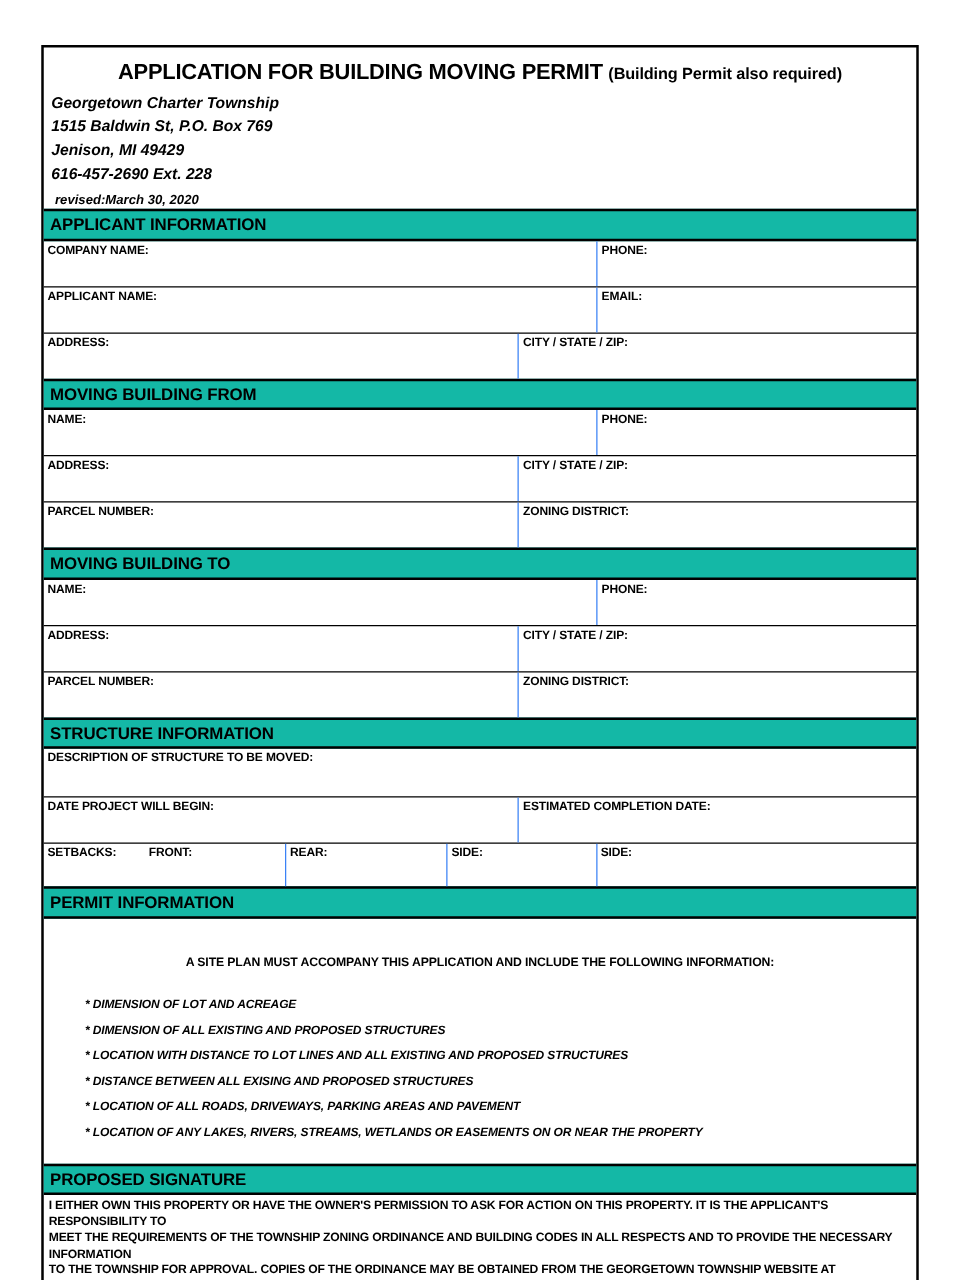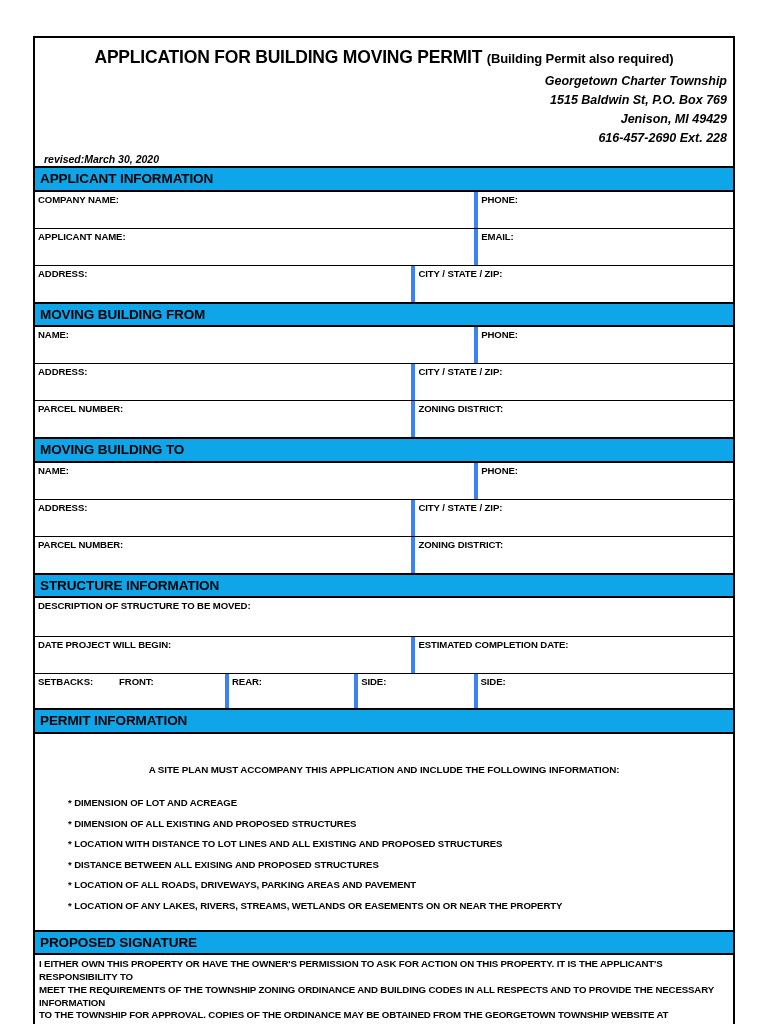--- a/index.html
+++ b/index.html
@@ -39,37 +39,37 @@
     font-size: 17.5px;
     font-weight: bold;
     letter-spacing: -0.2px;
   }
   .title-sub {
     font-size: 13px;
     font-weight: bold;
     letter-spacing: -0.1px;
   }
   .addr-line {
-    text-align: right;
+    text-align: left;
     font-size: 12.5px;
     font-style: italic;
     font-weight: bold;
     line-height: 1.52;
   }
   .revised {
     font-size: 10.5px;
     font-style: italic;
     font-weight: bold;
     padding: 6px 0 1px 3px;
     line-height: 1.1;
   }
 
   
   .bar {
-    background: #0ea5e9;
+    background: #14b8a6;
     border-top: 2px solid #000000;
     border-bottom: 2px solid #000000;
     font-size: 13.5px;
     font-weight: bold;
     padding: 3px 0 3px 5px;
     line-height: 1.15;
     letter-spacing: -0.1px;
   }
 
   
@@ -80,21 +80,21 @@
   .row:last-child {
     border-bottom: none;
   }
   .cell {
     box-sizing: border-box;
     padding: 2px 0 0 3px;
     font-size: 9.6px;
     font-weight: bold;
     letter-spacing: -0.1px;
     min-height: 36px;
-    border-right: 4px solid #3b82f6;
+    border-right: 1px solid #3b82f6;
     line-height: 1.2;
   }
   .cell:last-child {
     border-right: none;
   }
   .sp-60 { width: 63.5%; }
   .sp-40 { width: 36.5%; }
   .sp-55 { width: 54.5%; }
   .sp-45 { width: 45.5%; }
 
@@ -120,20 +120,21 @@
     font-weight: bold;
     letter-spacing: -0.1px;
     padding-bottom: 17px;
     line-height: 1.2;
     margin-top: 16px;
   }
   .permit-list {
     list-style: none;
     margin: 0;
     padding: 0 0 0 33px;
+    font-style: italic;
   }
   .permit-list li {
     font-size: 9.6px;
     font-weight: bold;
     letter-spacing: -0.1px;
     padding: 4.5px 0;
     line-height: 1.2;
   }
 
   

